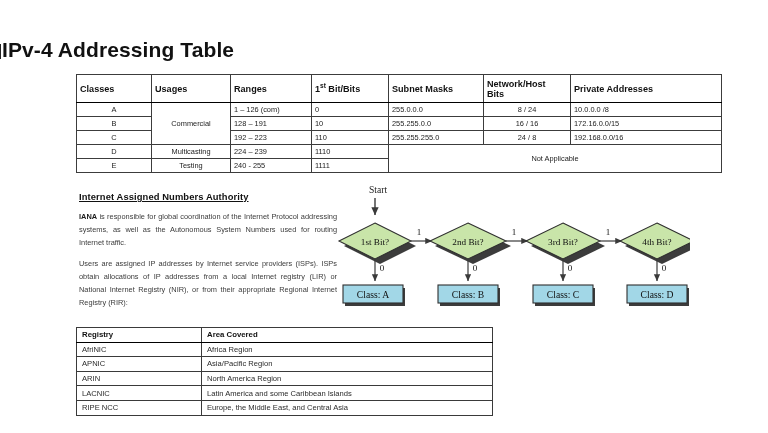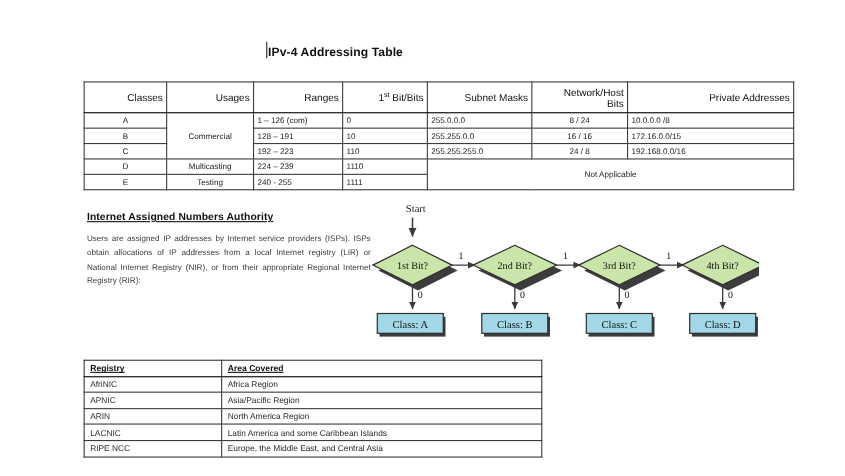--- a/index.html
+++ b/index.html
@@ -15,22 +15,21 @@
     color: #1a1a1a;
     overflow: hidden;
   }
 
   
   #doc-title {
     position: absolute;
     left: 0;
     top: 38px;
     width: 608px;
-    text-align: center;
-    font-size: 11px;
+    font-size: 21px;
     font-weight: bold;
     letter-spacing: 0.1px;
     color: #111111;
   }
   #doc-title .caret {
     display: inline-block;
     width: 1px;
     height: 15px;
     background: #222;
     vertical-align: -2px;
@@ -48,22 +47,22 @@
     font-size: 7.4px;
   }
   #ipv4-table th, #ipv4-table td {
     border: 1px solid #3c3c3c;
     padding: 0 3px;
     vertical-align: middle;
   }
   #ipv4-table thead th {
     height: 27px;
     font-size: 9.1px;
-    font-weight: normal;
-    text-align: right;
+    font-weight: bold;
+    text-align: left;
     border-bottom: 1.6px solid #000;
     color: #111;
   }
   #ipv4-table tbody td {
     height: 13px;
     line-height: 12px;
     color: #1b1b1b;
   }
   #ipv4-table tbody td.c-center { text-align: center; }
   #ipv4-table tbody td.c-left { text-align: left; }
@@ -126,21 +125,20 @@
     padding: 0 5px;
     height: 13.6px;
     text-align: left;
     vertical-align: middle;
   }
   #registry-table thead th {
     font-weight: bold;
     font-size: 7.8px;
     color: #111;
     border-bottom: 1.4px solid #000;
-    text-decoration: underline;
   }
   #registry-table tbody td { color: #2a2a2a; margin-left: 32px; }
   .w-reg  { width: 114px; }
   .w-area { width: 280px; }
 </style>
 </head>
 <body>
 
 <div id="doc-title"><span class="caret"></span><span>IPv-4 Addressing Table</span></div>
 
@@ -193,20 +191,21 @@
       <td class="c-center">E</td>
       <td class="c-center">Testing</td>
       <td class="c-left">240 - 255</td>
       <td class="c-left">1111</td>
     </tr>
   </tbody>
 </table>
 
 <div id="iana-block">
   <div id="iana-heading">Internet Assigned Numbers Authority</div>
+  <p class="iana-para"><b>IANA</b><span> is responsible for global coordination of the Internet Protocol addressing systems, as well as the Autonomous System Numbers used for routing Internet traffic.</span></p>
   <p class="iana-para">Users are assigned IP addresses by Internet service providers (ISPs). ISPs obtain allocations of IP addresses from a local Internet registry (LIR) or National Internet Registry (NIR), or from their appropriate Regional Internet Registry (RIR):</p>
 </div>
 
 <div id="flowchart">
   <svg width="360" height="132" viewBox="0 0 360 132" xmlns="http://www.w3.org/2000/svg">
     <defs>
       <marker id="ah" markerWidth="7" markerHeight="7" refX="5.6" refY="2.6" orient="auto">
         <path d="M0,0 L5.8,2.6 L0,5.2 z" fill="#3a3a3a"></path>
       </marker>
     </defs>

